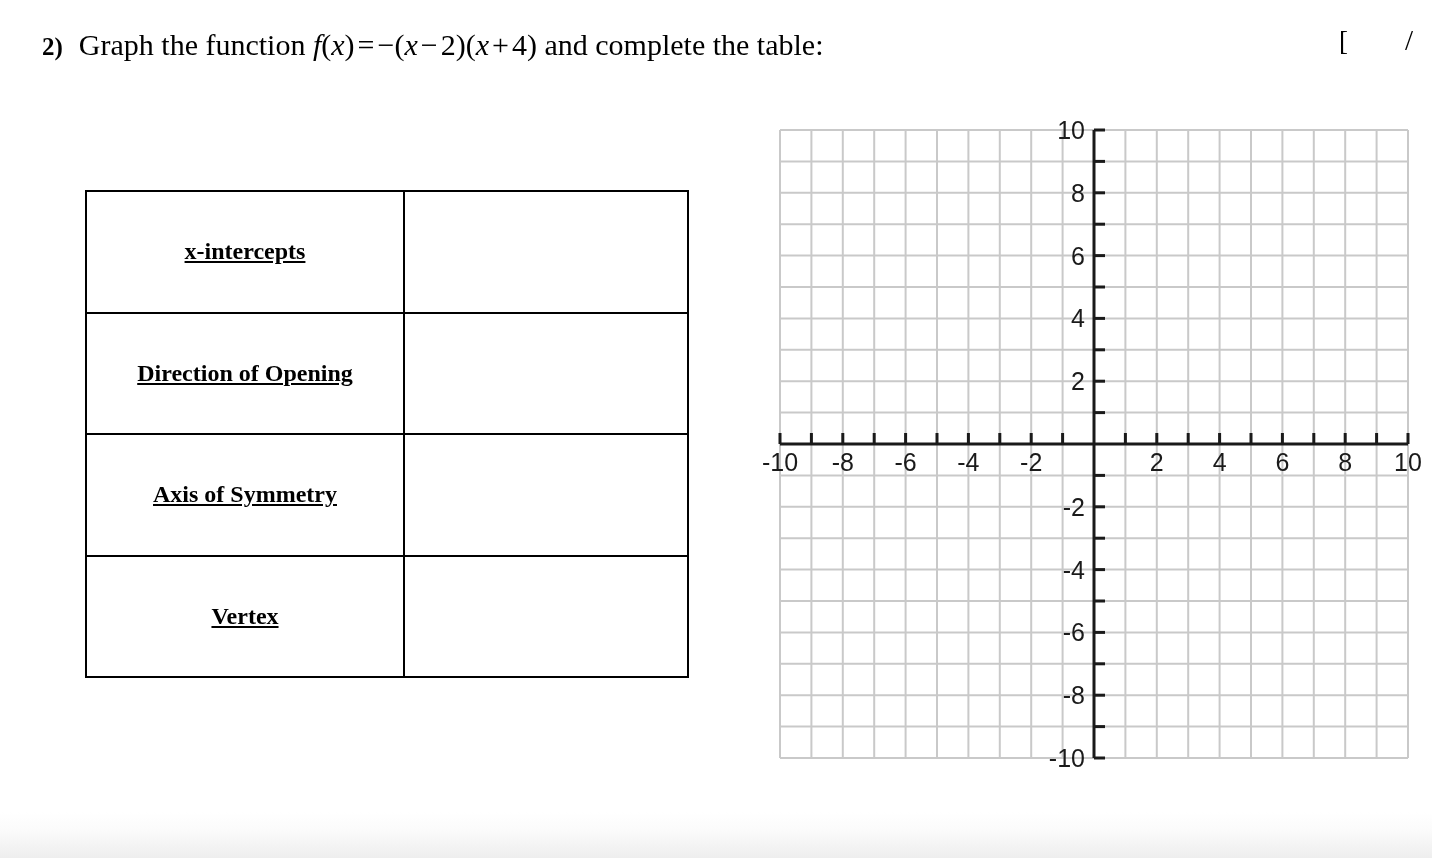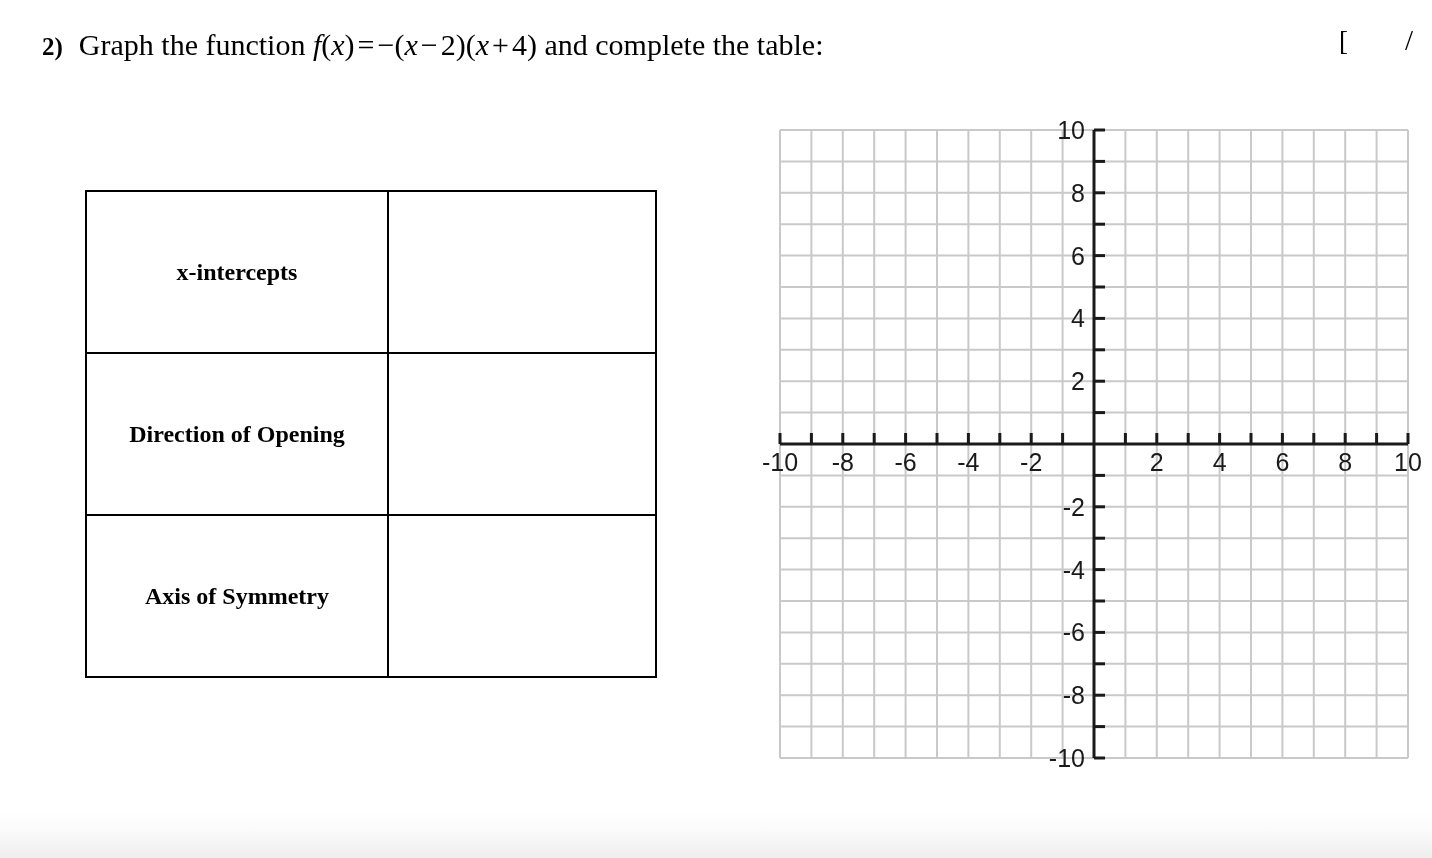--- a/index.html
+++ b/index.html
@@ -86,23 +86,24 @@
     position: absolute;
     left: 85px;
     top: 190px;
     width: 566px;
     height: 488px;
     border-collapse: collapse;
     table-layout: fixed;
   }
   #attribute-table td {
     border: 2px solid #000000;
-    padding: 0;
+    padding: 8px;
     height: 97.6px;
     vertical-align: middle;
+    text-decoration: underline;
   }
   #attribute-table td.label-cell {
     width: 300px;
     text-align: center;
     font-weight: bold;
     font-size: 24px;
     font-family: "Liberation Serif", "DejaVu Serif", serif;
   }
   #attribute-table td.value-cell {
     width: 266px;
@@ -150,20 +151,24 @@
       <tr>
         <td class="label-cell">x-intercepts</td>
         <td class="value-cell"></td>
       </tr>
       <tr>
         <td class="label-cell">Direction of Opening</td>
         <td class="value-cell"></td>
       </tr>
       <tr>
         <td class="label-cell">Axis of Symmetry</td>
+        <td class="value-cell"></td>
+      </tr>
+      <tr>
+        <td class="label-cell">Vertex</td>
         <td class="value-cell"></td>
       </tr>
     </tbody>
   </table>
 
   <div id="graph-area">
     <svg id="graph-svg" width="690" height="680" viewBox="0 0 690 680">
       <g id="grid-lines">
           <line x1="35.00" y1="20.00" x2="35.00" y2="648.00" stroke="#c9c9c9" stroke-width="2"></line>
           <line x1="66.40" y1="20.00" x2="66.40" y2="648.00" stroke="#c9c9c9" stroke-width="2"></line>

